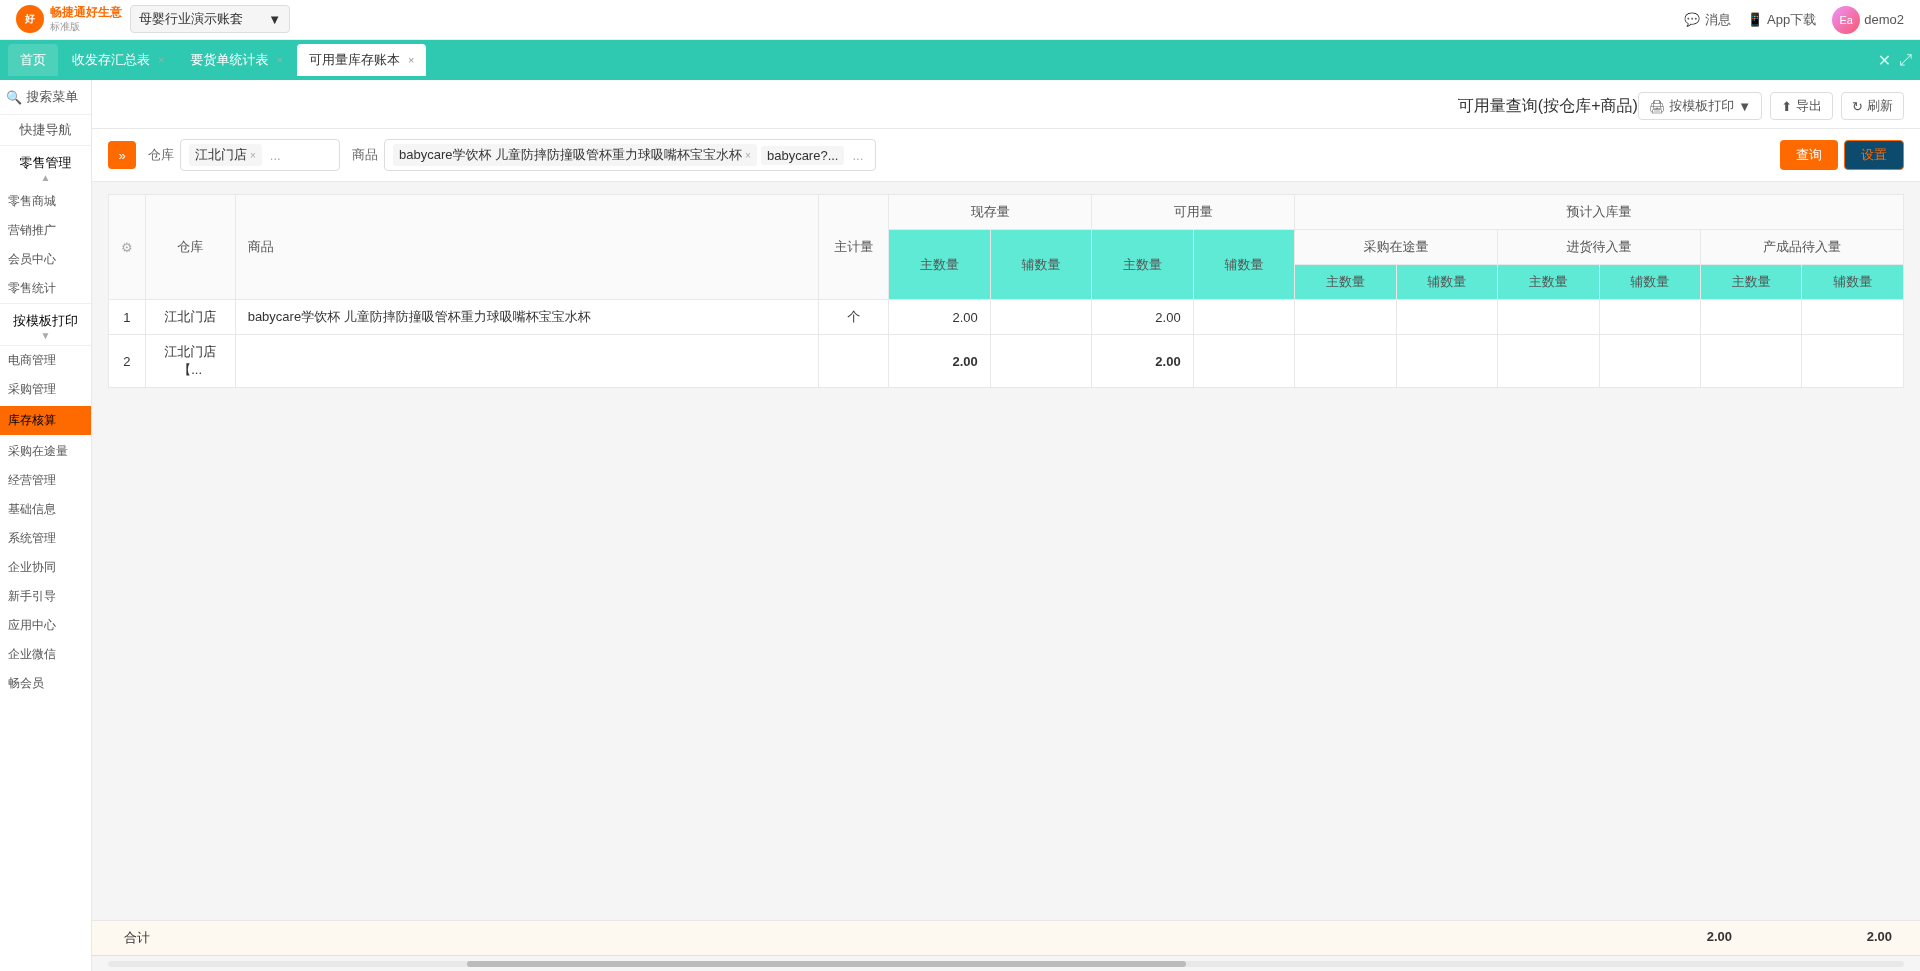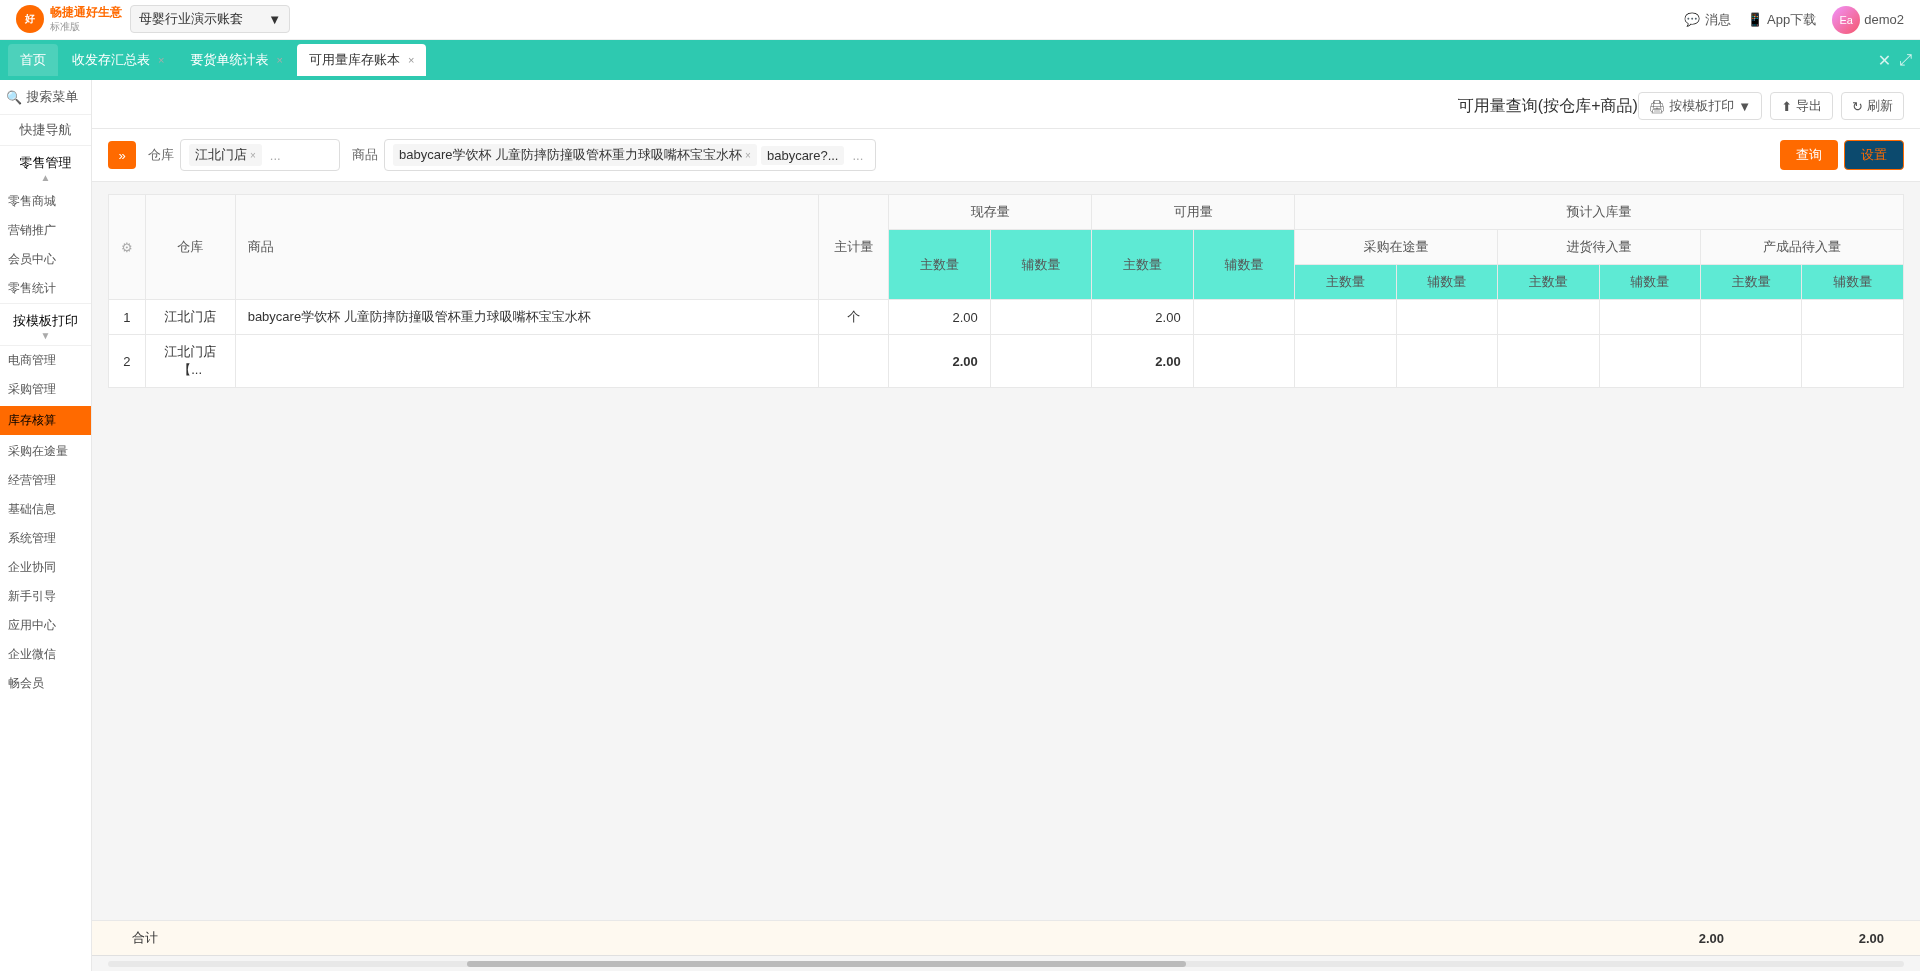--- a/index.html
+++ b/index.html
@@ -453,21 +453,21 @@
             <td></td>
             <td></td>
             <td></td>
             <td></td>
             <td></td>
           </tr>
         </tbody>
       </table>
     </div>
 
-    <div style="background:#fef9f0; border-top:1px solid #e8e8e8; padding:8px 24px; display:flex; align-items:center; flex-shrink:0;">
+    <div style="background:#fef9f0; border-top:1px solid #e8e8e8; padding:8px 16px; display:flex; align-items:flex-start; flex-shrink:0;">
       <div style="width:200px; font-weight:500; color:#333; font-size:13px; padding-left:16px;">合计</div>
       <div style="flex:1; display:flex;">
 
         <div style="flex:3; min-width:300px;"></div>
         <div style="width:80px; text-align:right; font-weight:bold; color:#333; padding-right:12px;">2.00</div>
         <div style="width:80px;"></div>
         <div style="width:80px; text-align:right; font-weight:bold; color:#333; padding-right:12px;">2.00</div>
       </div>
     </div>
 

